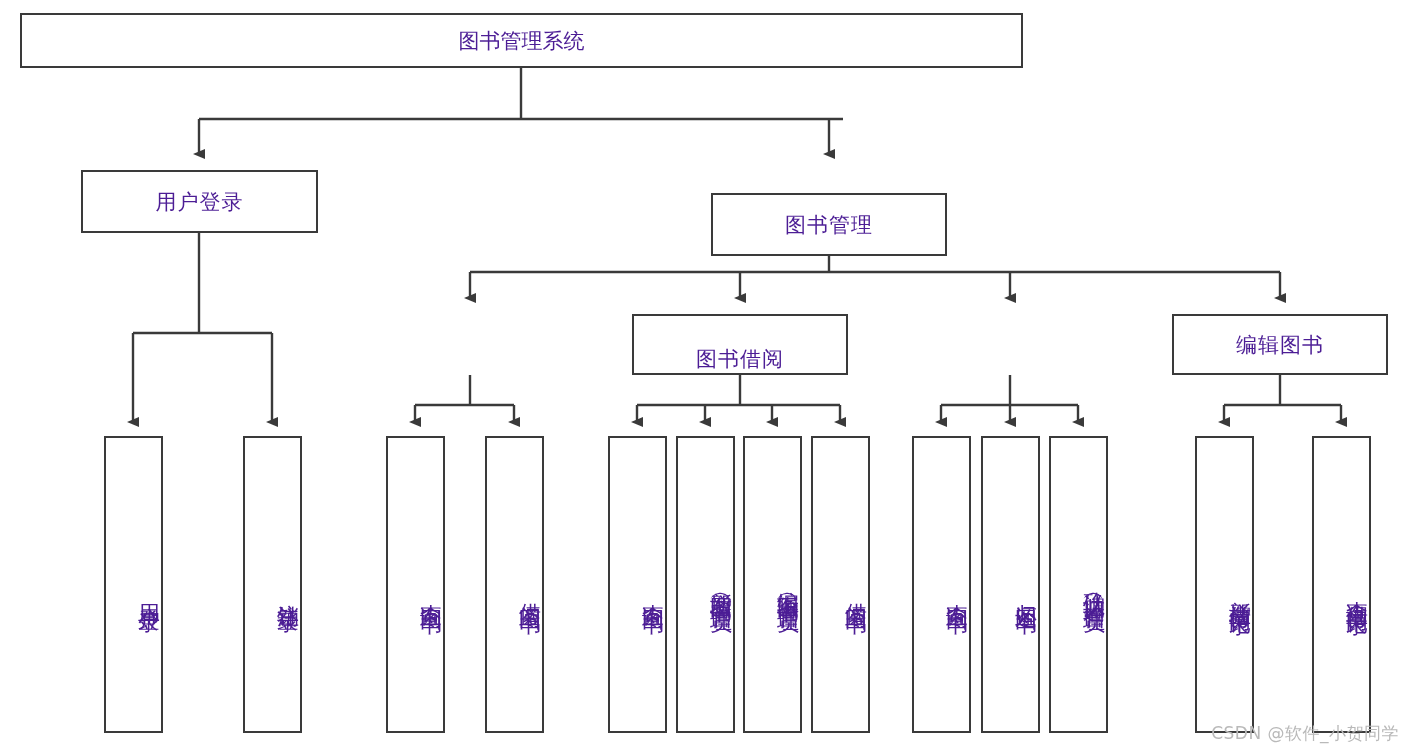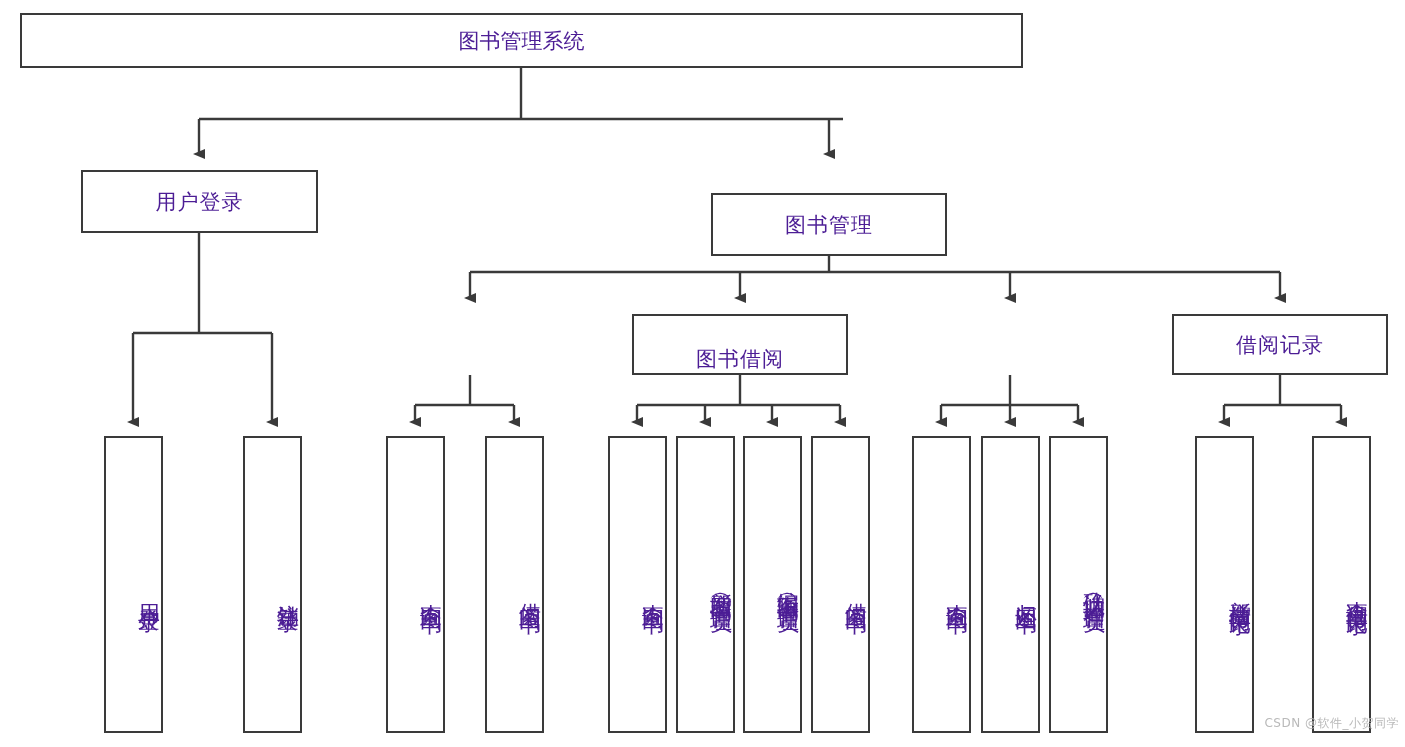--- a/index.html
+++ b/index.html
@@ -31,22 +31,22 @@
     align-items:flex-start;
     justify-content:center;
     padding-top:14px;
     line-height:1.05;
   }
   .node.leaf.tall{padding-top:6px;}
   .label{display:block;white-space:nowrap;}
   .watermark{
     position:absolute;
     right:6px;
-    bottom:15px;
-    font-size:12px;
+    bottom:2px;
+    font-size:17px;
     color:#b9b9b9;
     white-space:nowrap;
     letter-spacing:0.5px;
   }
 </style>
 </head>
 <body>
 
 <div id="stage">
 
@@ -108,21 +108,21 @@
     <span class="label">用户登录</span>
   </div>
   <div class="node horiz" style="left:711px;top:156px;width:236px;height:63px;margin-top:37px;">
     <span class="label">图书管理</span>
   </div>
 
   <div class="node horiz" style="left:632px;top:314px;width:216px;height:61px;align-items:flex-end;">
     <span class="label">图书借阅</span>
   </div>
   <div class="node horiz" style="left:1172px;top:314px;width:216px;height:61px;">
-    <span class="label">借阅记录</span>
+    <span class="label">编辑图书</span>
   </div>
 
   <div class="node leaf" style="left:104px;top:436px;width:59px;height:297px;">
     <span class="label">用户登录</span>
   </div>
   <div class="node leaf" style="left:243px;top:436px;width:59px;height:297px;">
     <span class="label">注销登录</span>
   </div>
 
   <div class="node leaf" style="left:386px;top:436px;width:59px;height:297px;">

